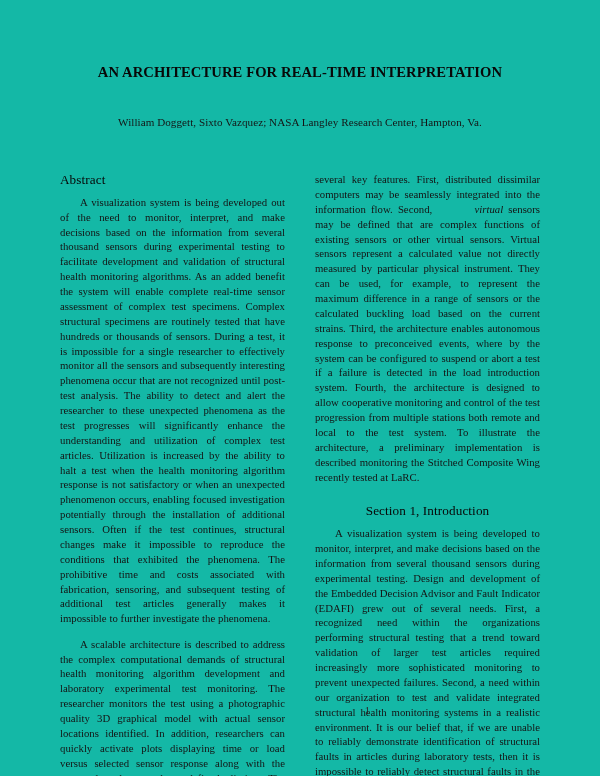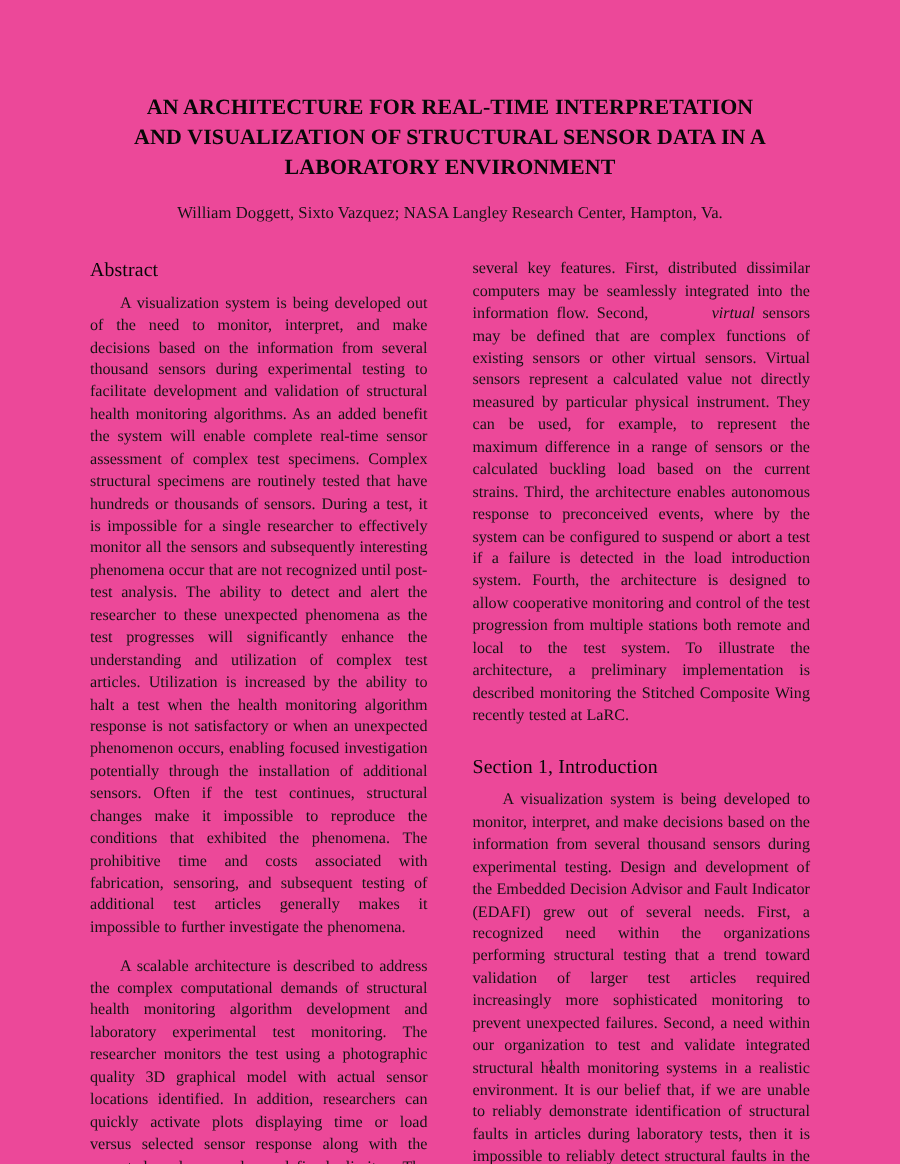--- a/index.html
+++ b/index.html
@@ -11,21 +11,21 @@
     height: 776px;
     background: #ffffff;
     font-family: "Liberation Serif", "DejaVu Serif", serif;
     color: #0d0d0d;
     overflow: hidden;
   }
   .page {
     position: relative;
     width: 600px;
     height: 776px;
-    background: #ec4899;
+    background: #14b8a6;
     box-sizing: border-box;
   }
 
   
   .title-block {
     position: absolute;
     left: 60px;
     top: 62px;
     width: 480px;
     text-align: center;
@@ -65,20 +65,21 @@
   h2.section-heading {
     font-size: 13.2px;
     font-weight: normal;
     margin: 0 0 7px 0;
     line-height: 1.2;
     color: #070707;
     letter-spacing: 0.1px;
   }
   .col-right h2.section-heading {
     margin-top: 19px;
+    text-align: center;
   }
 
   p.body-text {
     margin: 0;
     font-size: 10.75px;
     line-height: 1.385;
     text-align: justify;
     text-indent: 20px;
     color: #141414;
     hyphens: none;
@@ -102,22 +103,21 @@
   }
 </style>
 </head>
 <body>
 
 <div class="page">
 
   <div class="title-block">
     <h1 class="paper-title">
       <span>AN ARCHITECTURE FOR REAL-TIME INTERPRETATION</span><br>
-      <span>AND VISUALIZATION OF STRUCTURAL SENSOR DATA IN A</span><br>
-      <span>LABORATORY ENVIRONMENT</span>
+      <br>
     </h1>
     <p class="authors">William Doggett, Sixto Vazquez; NASA Langley Research Center, Hampton, Va.</p>
   </div>
 
   <div class="columns">
 
     <div class="col col-left">
       <h2 class="section-heading">Abstract</h2>
       <p class="body-text">A visualization system is being developed out of the need to monitor, interpret, and make decisions based on the information from several thousand sensors during experimental testing to facilitate development and validation of structural health monitoring algorithms.  As an added benefit the system will enable complete real-time sensor assessment of complex test specimens.  Complex structural specimens are routinely tested that have hundreds or thousands of sensors.  During a test, it is impossible for a single researcher to effectively monitor all the sensors and subsequently interesting phenomena occur that are not recognized until post-test analysis.  The ability to detect and alert the researcher to these unexpected phenomena as the test progresses will significantly enhance the understanding and utilization of complex test articles.  Utilization is increased by the ability to halt a test when the health monitoring algorithm response is not satisfactory or when an unexpected phenomenon occurs, enabling focused investigation potentially through the installation of additional sensors.  Often if the test continues, structural changes make it impossible to reproduce the conditions that exhibited the phenomena.  The prohibitive time and costs associated with fabrication, sensoring, and subsequent testing of additional test articles generally makes it impossible to further investigate the phenomena.</p>
       <p class="body-text">A scalable architecture is described to address the complex computational demands of structural health monitoring algorithm development and laboratory experimental test monitoring.  The researcher monitors the test using a photographic quality 3D graphical model with actual sensor locations identified.  In addition, researchers can quickly activate plots displaying time or load versus selected sensor response along with the expected values and predefined limits.  The architecture has</p>

